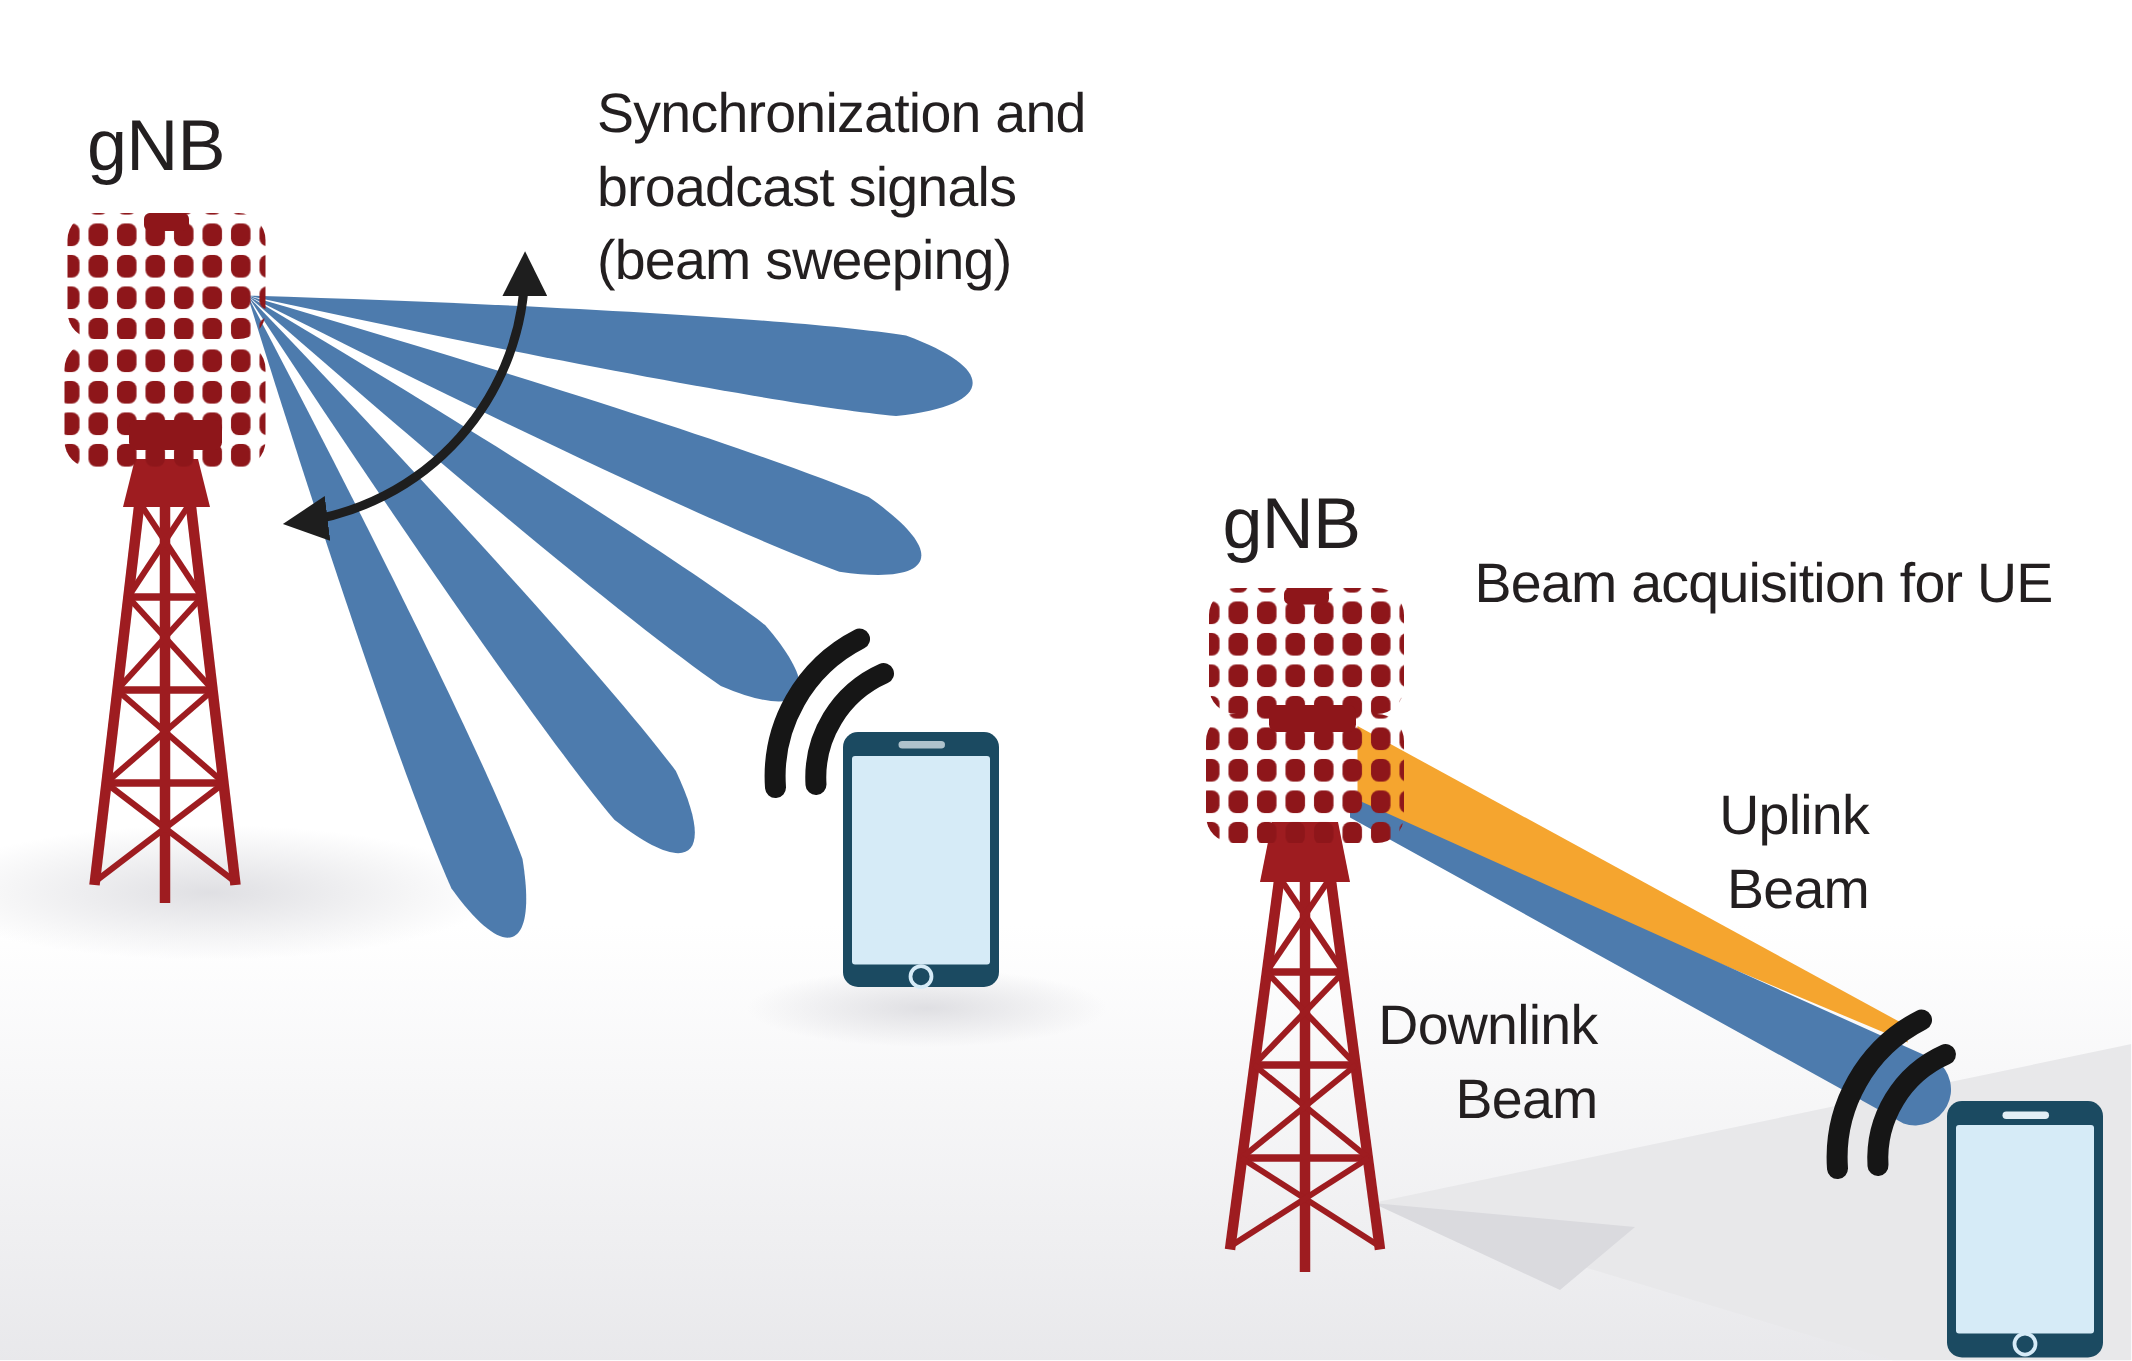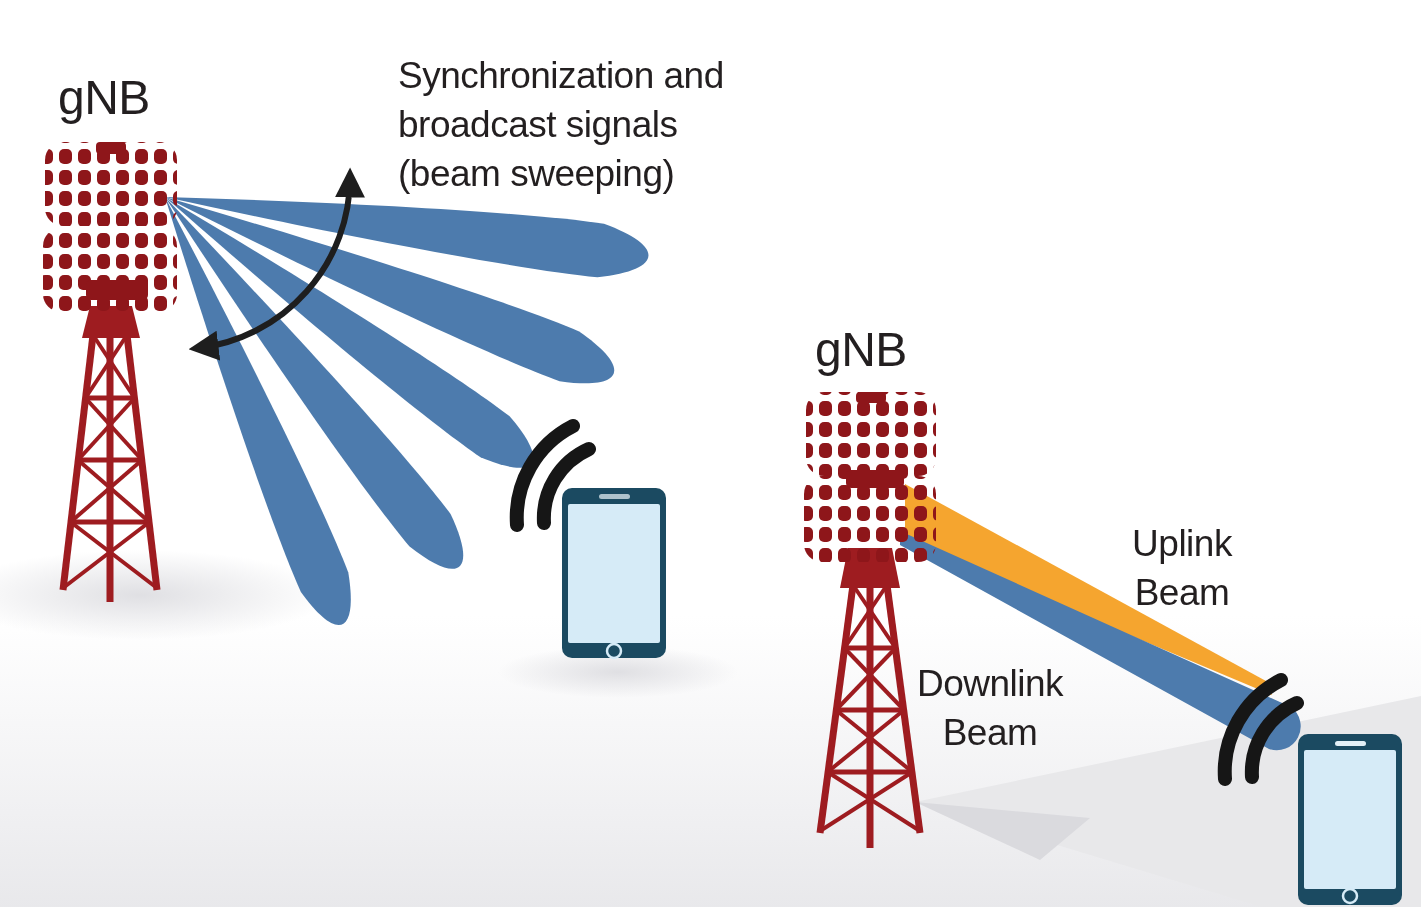--- a/index.html
+++ b/index.html
@@ -2,21 +2,21 @@
 <html><head>
 <meta charset="utf-8">
 <style>
   html,body{margin:0;padding:0;background:#fff;}
   .stage{position:relative;width:1421px;height:907px;background:#ffffff;overflow:hidden;
          font-family:"Liberation Sans","DejaVu Sans",sans-serif;color:#231F20;}
   .stage svg{position:absolute;left:0;top:0;}
   .label{position:absolute;white-space:pre-line;color:#231F20;letter-spacing:-0.5px;line-height:1.32;}
   .gnb{font-size:48px;font-weight:500;}
   .caption{font-size:37px;}
-  .center{text-align:center;}
+  .center{text-align:right;}
 </style>
 </head>
 <body>
 
 <div class="stage">
 
   <svg width="1421" height="907" viewBox="0 0 1421 907">
     <defs>
       <pattern id="dots" width="19" height="21" patternUnits="userSpaceOnUse">
         <rect x="2" y="2" width="13" height="15" rx="5" fill="#8E161A"></rect>
@@ -144,20 +144,21 @@
 
   <div class="label gnb" style="left:58px;top:66px;">gNB</div>
 
   <div class="label caption" style="left:398px;top:28px;margin-top:24px;">Synchronization and
 broadcast signals
 (beam sweeping)</div>
 
 
   <div class="label gnb" style="left:815px;top:318px;">gNB</div>
 
+  <div class="label caption" style="left:983px;top:365px;">Beam acquisition for UE</div>
 
   <div class="label caption center" style="left:1118px;top:520px;width:128px;">Uplink
 Beam</div>
 
   <div class="label caption center" style="left:915px;top:660px;width:150px;">Downlink
 Beam</div>
 
 </div>
 
 </body></html>

